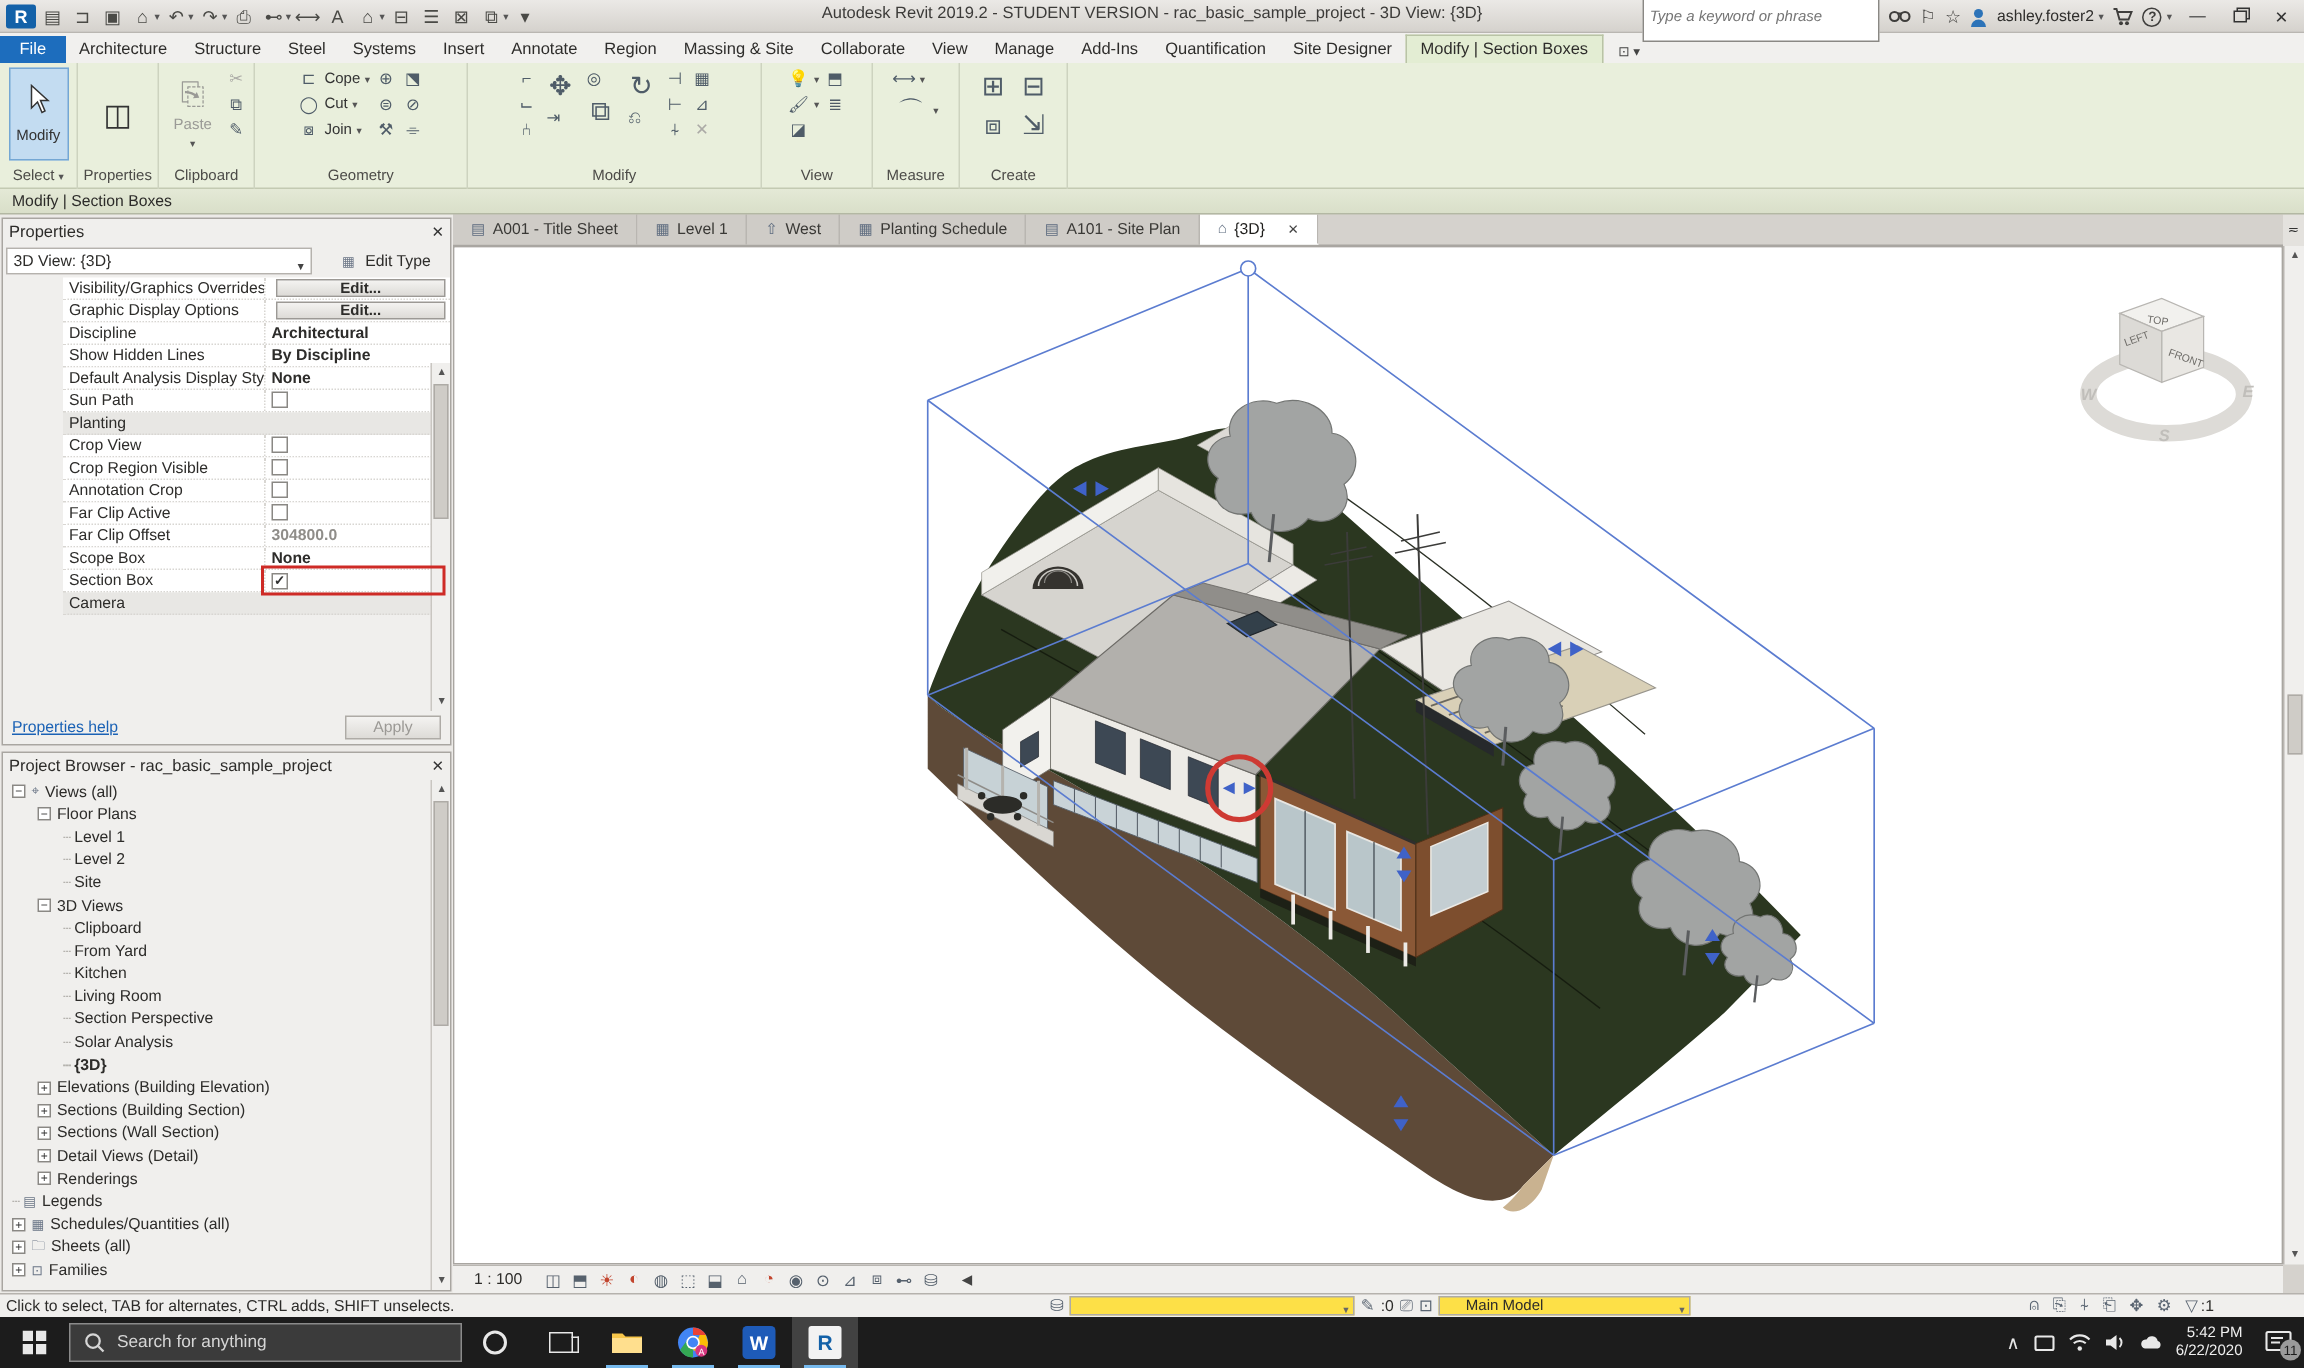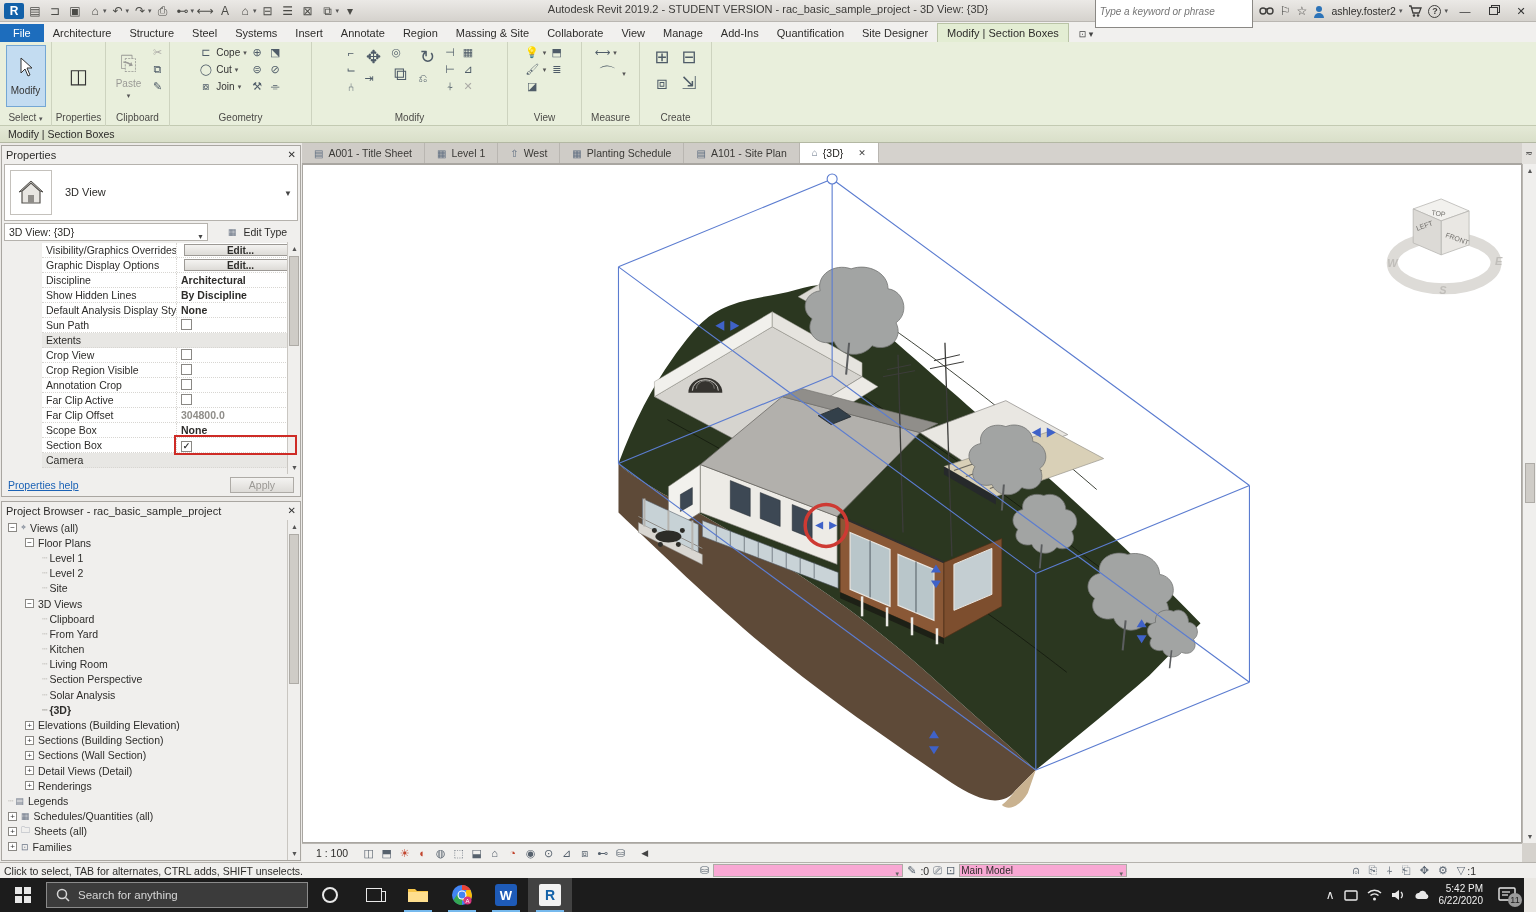--- a/index.html
+++ b/index.html
@@ -97,26 +97,26 @@
   #vcb { position:absolute; left:0; right:14px; bottom:0; height:19px; background:#f0efed; border-top:1px solid #b9b6b1; display:flex; align-items:center; gap:5px; padding-left:14px; }
   #vcb .scale { font-size:10.5px; color:#2d2c2a; margin-right:8px; }
   .vcb-ic { font-size:11px; color:#56616d; width:15px; text-align:center; }
   .vcb-ic.warn { color:#c2452e; }
   #hscroll-left { margin-left:8px; font-size:9px; color:#444; }
   
   #statusbar { position:absolute; left:0; right:0; bottom:34px; height:16px; background:#f0efed; border-top:1px solid #b5b2ad; font-size:10.5px; color:#2d2c2a; display:flex; align-items:center; z-index:26; }
   #status-hint { padding-left:4px; white-space:nowrap; }
   #status-mid { position:absolute; left:700px; display:flex; align-items:center; gap:4px; }
   .st-ic { font-size:11px; color:#5a6572; }
-  .st-combo { width:190px; height:13px; border:1px solid #aeaba6; background:#f9a8d4; position:relative; font-size:10px; line-height:12px; padding:0 1px; color:#2d2c2a; }
+  .st-combo { width:190px; height:13px; border:1px solid #aeaba6; background:#fde047; position:relative; font-size:10px; line-height:12px; padding:0 17px; color:#2d2c2a; }
   .st-combo .dd { position:absolute; right:2px; top:3px; font-size:6px; color:#666; }
   .st-combo.narrow { width:168px; }
   #status-right { position:absolute; right:60px; display:flex; align-items:center; gap:9px; }
   
-  #taskbar { position:absolute; left:0; right:12px; bottom:0; height:34px; background:#1c1c1c; display:flex; align-items:center; z-index:40; }
+  #taskbar { position:absolute; left:0; right:0; bottom:0; height:34px; background:#1c1c1c; display:flex; align-items:center; z-index:40; }
   #start { width:46px; height:34px; display:flex; align-items:center; justify-content:center; }
   #tsearch { width:262px; height:26px; background:#3b3b3b; border:1px solid #8a8a8a; display:flex; align-items:center; gap:8px; padding:0 9px; }
   #tsearch span { color:#d6d6d6; font-size:11.5px; }
   .tk-app { width:44px; height:34px; display:flex; align-items:center; justify-content:center; position:relative; }
   .tk-app.open::after { content:""; position:absolute; bottom:0; left:8px; right:8px; height:2px; background:#76b9ed; }
   .tk-app.active { background:#424242; }
   #tray { position:absolute; right:2px; display:flex; align-items:center; gap:9px; height:34px; }
   .tray-ic { color:#e8e8e8; font-size:12px; display:inline-flex; align-items:center; }
   #clock { color:#f0f0f0; font-size:10px; text-align:right; line-height:12px; }
   #notif { position:relative; width:30px; display:flex; justify-content:center; }
@@ -364,31 +364,20 @@
 </div>
 
 <div id="options-bar">Modify | Section Boxes</div>
 
 <div id="left-col">
   <div id="props" class="panel">
     <div class="phead">
         <span>Properties</span>
         <span class="x">✕</span>
       </div>
-    <div id="type-sel">
-      <span id="type-icon">
-        <svg width="30" height="28" viewBox="0 0 30 28">
-            <polygon points="6,12 15,4 24,12 24,24 6,24" fill="#e8e6e2" stroke="#55534f" stroke-width="1.2"></polygon>
-            <polygon points="3,13 15,2 27,13 24,12 15,4 6,12" fill="#b9b7b3" stroke="#55534f" stroke-width="1"></polygon>
-            <rect x="12" y="16" width="6" height="8" fill="#8f8d89"></rect>
-          </svg>
-      </span>
-      <span id="type-name">3D View</span>
-      <span id="type-dd">▼</span>
-    </div>
     <div id="inst-row">
       <div id="inst-combo"><span>3D View: {3D}</span><span class="dd">▼</span></div>
       <div id="edit-type">
           <span class="ticon">▦</span>
           <span>Edit Type</span>
         </div>
     </div>
     <div id="prop-grid">
         <div class="prow">
           <div class="plabel">Visibility/Graphics Overrides</div>
@@ -412,21 +401,21 @@
         </div>
         <div class="prow">
           <div class="plabel">Default Analysis Display Style</div>
           <div class="pval">None</div>
         </div>
         <div class="prow">
           <div class="plabel">Sun Path</div>
           <div class="pval"><span class="cb"></span></div>
         </div>
         <div class="prow section">
-          <div class="plabel">Extents</div>
+          <div class="plabel">Planting</div>
           <span class="sec-chev">∧</span>
         </div>
         <div class="prow">
           <div class="plabel">Crop View</div>
           <div class="pval"><span class="cb"></span></div>
         </div>
         <div class="prow">
           <div class="plabel">Crop Region Visible</div>
           <div class="pval"><span class="cb"></span></div>
         </div>

